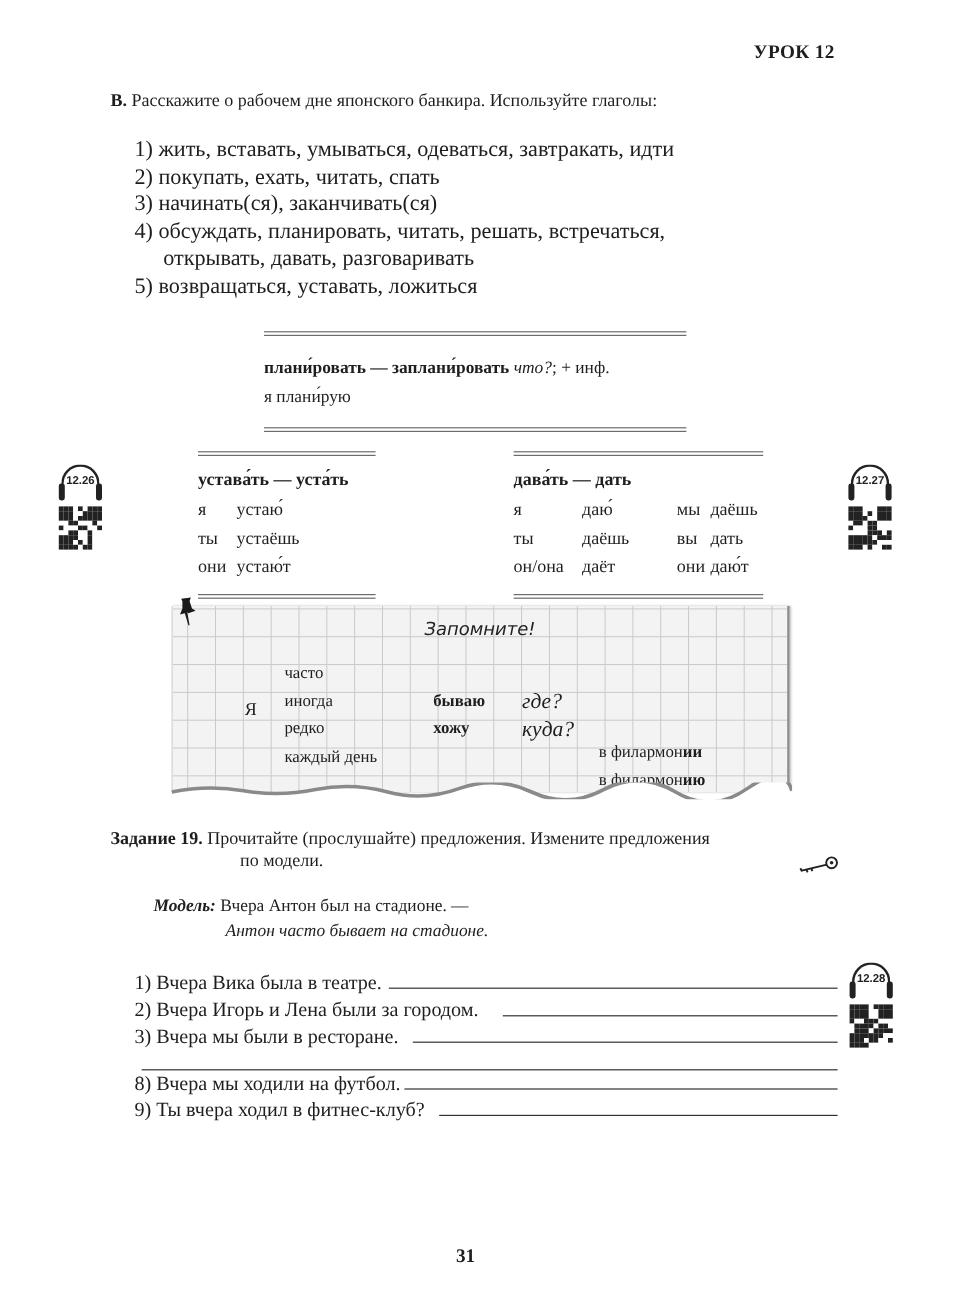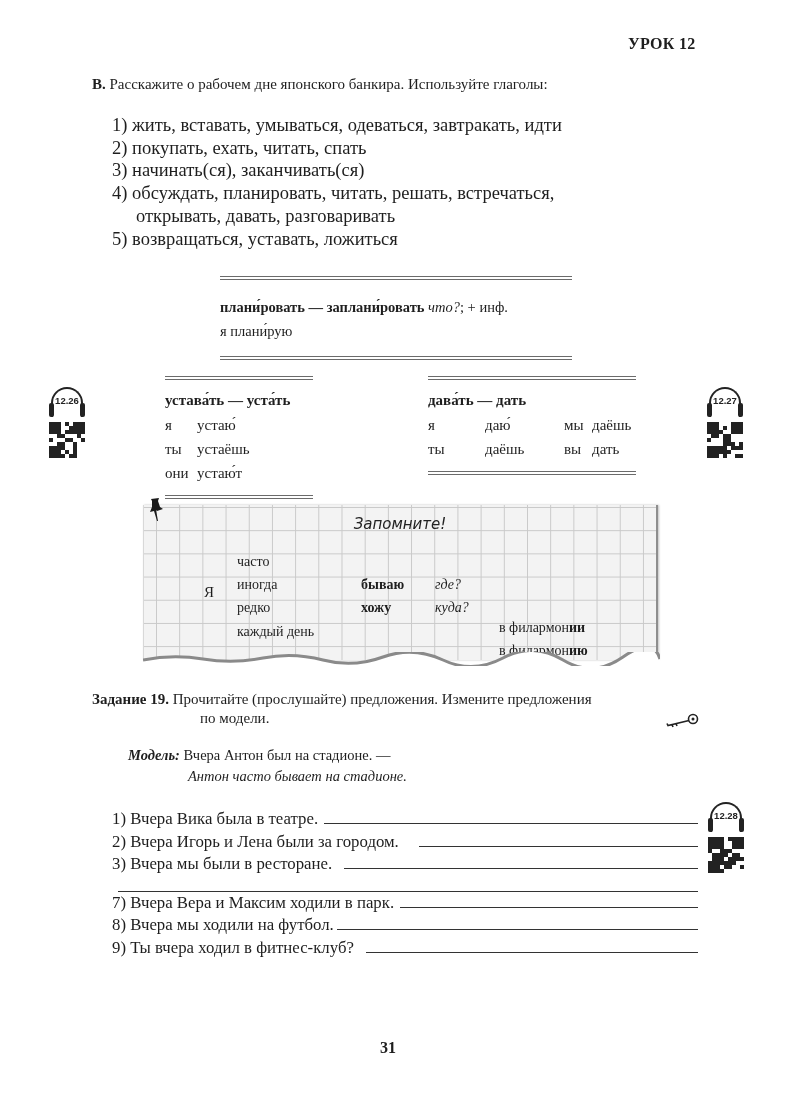--- a/index.html
+++ b/index.html
@@ -86,21 +86,21 @@
   }
   .notepad svg.edge { position: absolute; left: -1px; bottom: -6px; width: 517px; height: 14px; }
   .pushpin { position: absolute; left: 4px; top: -8px; width: 18px; height: 26px; }
   .notepad .title {
     position: absolute; left: 0; right: 0; top: 10px; text-align: center;
     font-family: "DejaVu Sans", sans-serif; font-style: italic; font-size: 15px; color: #222;
   }
   .notepad .ya { position: absolute; left: 60px; top: 79px; font-size: 15px; font-family: "Liberation Serif", serif; }
   .notepad .adverbs { position: absolute; left: 93px; top: 45px; font-size: 14px; line-height: 23.2px; font-family: "Liberation Serif", serif; }
   .notepad .verbs { position: absolute; left: 217px; top: 68px; font-size: 14px; line-height: 23.2px; font-weight: bold; font-family: "Liberation Serif", serif; }
-  .notepad .qs { position: absolute; left: 291px; top: 68px; font-size: 14px; line-height: 23.2px; font-style: italic; font-family: "Liberation Serif", serif; }
+  .notepad .qs { position: absolute; left: 291px; top: 68px; font-size: 18px; line-height: 23.2px; font-style: italic; font-family: "Liberation Serif", serif; }
   .notepad .places { position: absolute; left: 355px; top: 68px; font-size: 14px; line-height: 23.2px; font-family: "Liberation Serif", serif; margin-top: 43px; }
   .notepad .places b { font-weight: bold; }
 
   .task19 { left: 92px; top: 690px; width: 620px; font-size: 15px; line-height: 19px; font-family: "Liberation Serif", serif; }
   .task19 b { font-weight: bold; }
   .task19 .cont { padding-left: 108px; }
   .key-icon { left: 664px; top: 713px; width: 36px; height: 16px; }
 
   .model { left: 128px; top: 745px; font-size: 14.5px; line-height: 21px; font-family: "Liberation Serif", serif; }
   .model .lbl { font-weight: bold; font-style: italic; }
@@ -173,20 +173,26 @@
       <td class="f">даю́</td>
       <td class="p2">мы</td>
       <td>даёшь</td>
     </tr>
     <tr>
       <td class="p">ты</td>
       <td class="f">даёшь</td>
       <td class="p2">вы</td>
       <td>дать</td>
     </tr>
+    <tr>
+      <td class="p">он/она</td>
+      <td class="f">даёт</td>
+      <td class="p2">они</td>
+      <td>даю́т</td>
+    </tr>
   </tbody>
     </table>
   <div class="dbl-rule bottom"></div>
 </div>
 
 <div class="abs audio-badge badge-2626">
   <div class="hp">
     <div class="arc"></div>
       <div class="cup l"></div>
       <div class="cup r"></div>
@@ -520,24 +526,20 @@
       <span class="blank" style="margin-left:20px"></span>
     </div>
   <div class="row">
       <span>3) Вчера мы были в ресторане.</span>
       <span class="blank" style="margin-left:12px"></span>
     </div>
   <div class="row">
       <span class="blank"></span>
     </div>
   <div class="row">
-      <span>7) Вчера Вера и Максим ходили в парк.</span>
-      <span class="blank"></span>
-    </div>
-  <div class="row">
       <span>8) Вчера мы ходили на футбол.</span>
       <span class="blank" style="margin-left:3px"></span>
     </div>
   <div class="row">
       <span>9) Ты вчера ходил в фитнес-клуб?</span>
       <span class="blank" style="margin-left:12px"></span>
     </div>
 </div>
 
 <div class="abs page-number">31</div>

